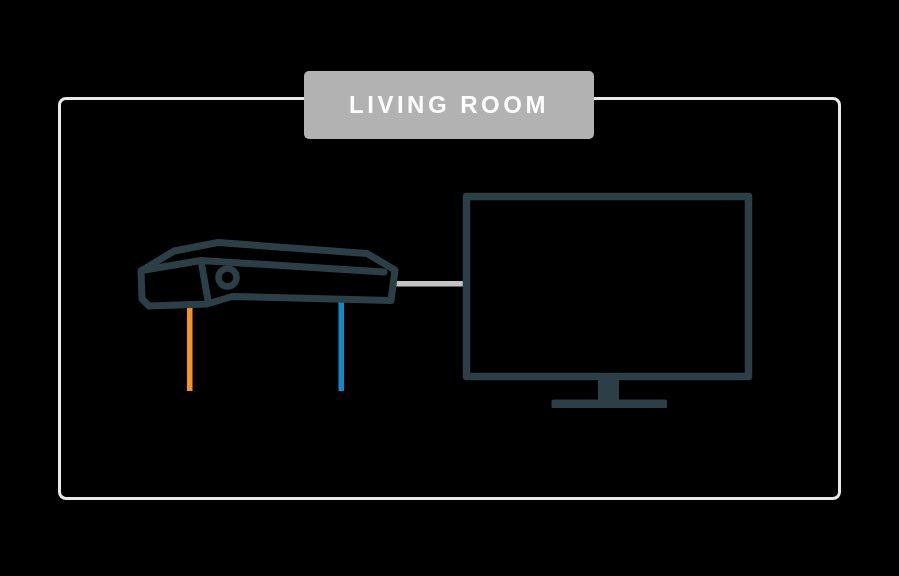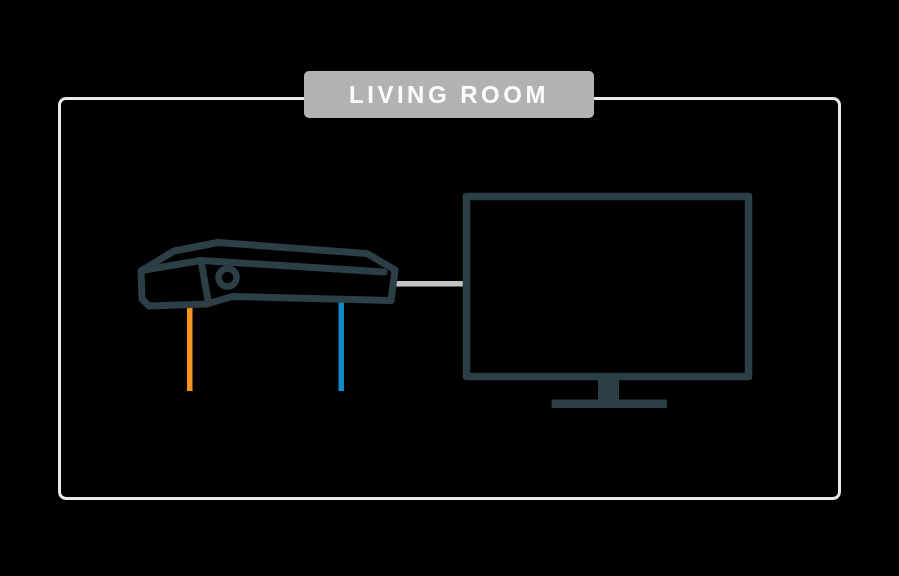--- a/index.html
+++ b/index.html
@@ -23,21 +23,21 @@
     height: 403px;
     box-sizing: border-box;
     border: 3px solid var(--room-border, #E9E9E9);
     border-radius: 8px;
   }
   .room-label {
     position: absolute;
     left: 304px;
     top: 71px;
     width: 290px;
-    height: 47px;
+    height: 68px;
     background: var(--label-bg, #B2B2B2);
     border-radius: 5px;
     display: flex;
     align-items: center;
     justify-content: center;
     z-index: 2;
   }
   .room-label span {
     color: var(--label-text, #FDFDFD);
     font-size: 24px;

